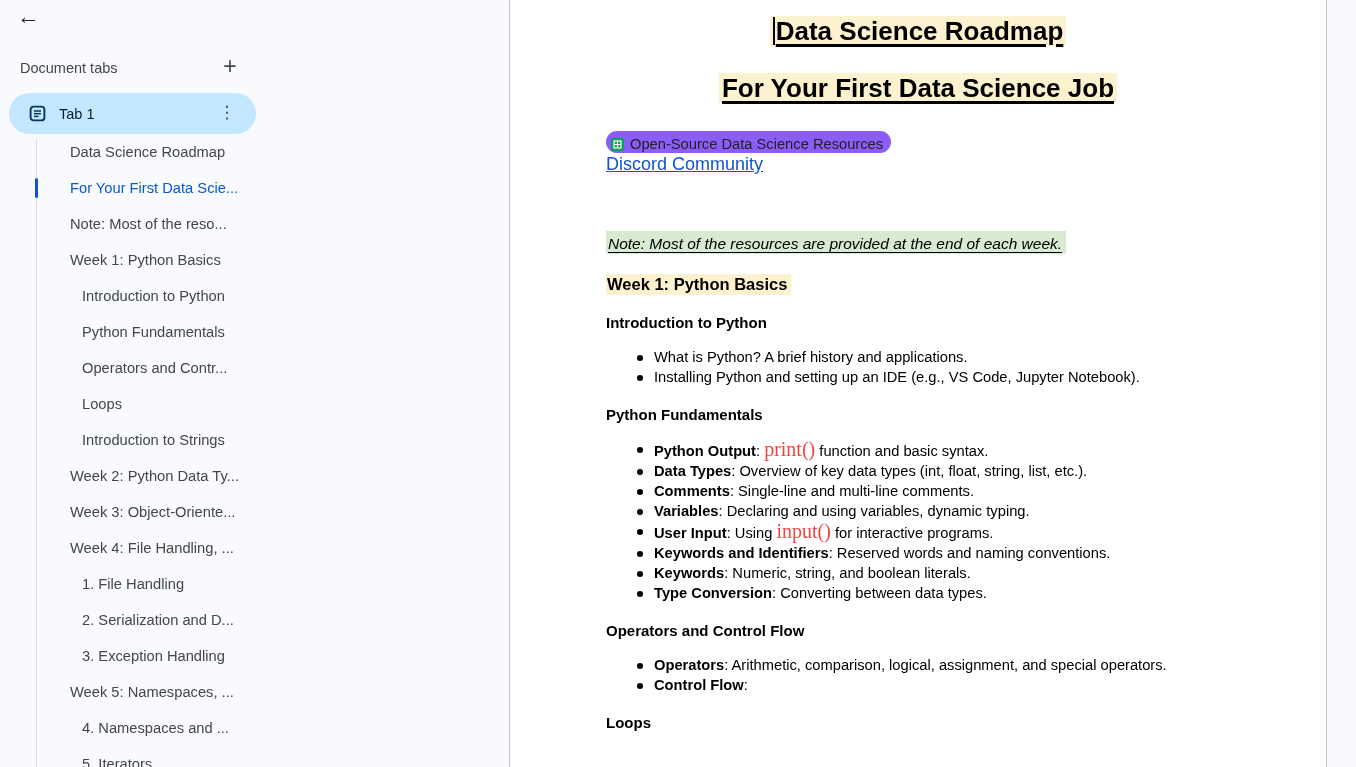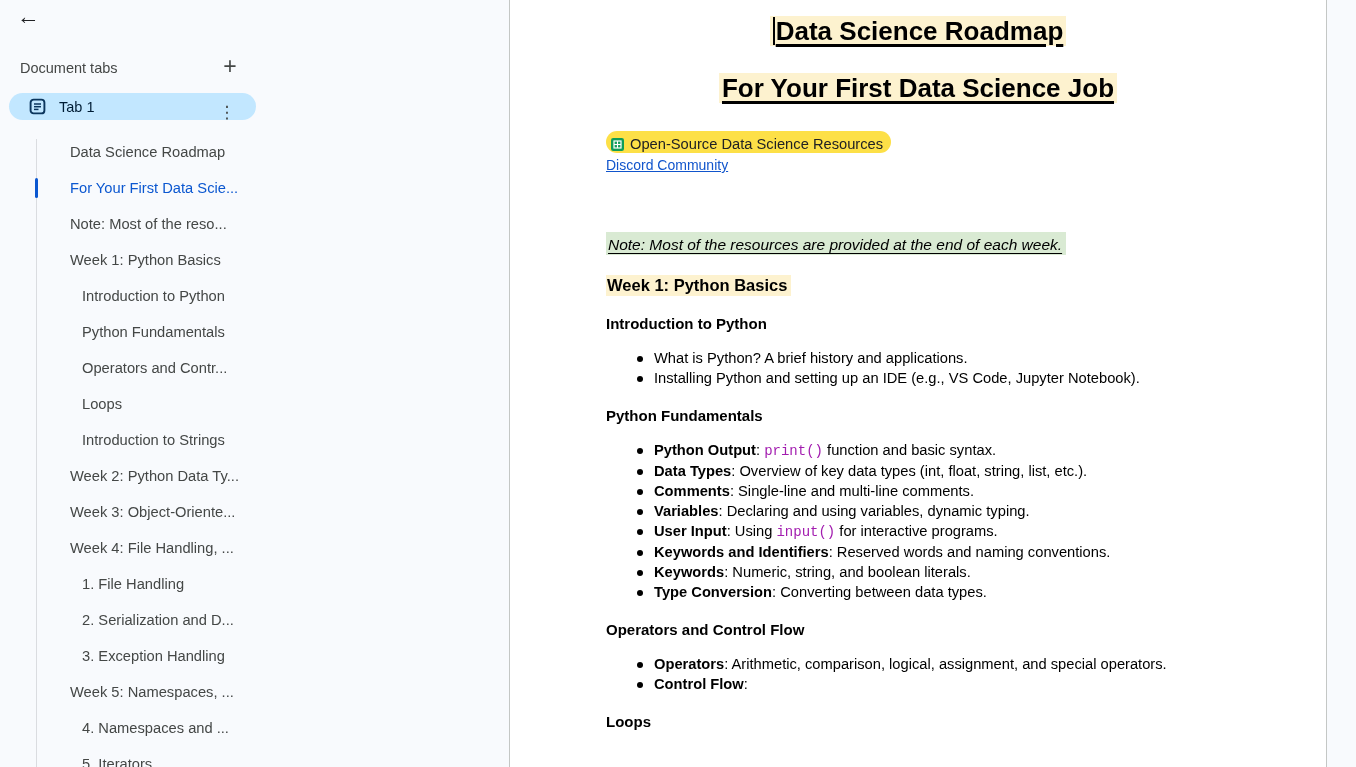--- a/index.html
+++ b/index.html
@@ -29,21 +29,21 @@
     position: absolute; left: 20px; top: 60px;
     font-size: 14.5px; color: #444746;
   }
   .add-tab-btn {
     position: absolute; left: 216px; top: 52px;
     font-size: 23px; font-weight: 300; color: #444746;
     width: 28px; height: 28px; text-align: center; line-height: 28px; cursor: pointer;
   }
   .tab-pill {
     position: absolute; left: 9px; top: 93px;
-    width: 247px; height: 27px;
+    width: 247px; height: 41px;
     background: #c2e7ff; border-radius: 21px;
     display: flex; align-items: center; cursor: pointer;
   }
   .tab-pill .doc-icon { margin-left: 20px; display: flex; }
   .tab-pill .tab-label {
     margin-left: 13px; font-size: 14.5px; font-weight: 500; color: #001d35;
   }
   .tab-kebab {
     position: absolute; right: 18px; top: 9px;
     font-size: 17px; color: #444746; width: 22px; height: 22px;
@@ -97,30 +97,30 @@
     text-underline-offset: 4px;
   }
   .caret {
     display: inline-block; width: 2px; height: 28px;
     background: #000; vertical-align: -5px; margin-right: 1px;
   }
 
   .chip-row { margin-top: 26px; display: flex; }
   .chip {
     display: inline-flex; align-items: center;
-    background: #fde047; border-radius: 11px;
+    background: #8b5cf6; border-radius: 11px;
     height: 22px; padding: 4px 8px 0 5px;
     font-size: 14.7px; color: #202124; cursor: pointer;
   }
   .chip svg { margin-right: 6px; }
 
   .link-row { margin-top: 3px; line-height: 17px; }
   .doc-link {
     color: #1155cc; text-decoration: underline;
-    font-size: 14px; cursor: pointer;
+    font-size: 18px; cursor: pointer;
   }
 
   .note-row { margin-top: 60px; line-height: 21px; }
   .note-row .hl-green {
     font-size: 15.5px; font-style: italic;
     text-decoration: underline; text-underline-offset: 3px;
     padding: 4px 4px 2px 2px;
   }
 
   .week-heading { margin-top: 20px; line-height: 21px; }
@@ -147,22 +147,22 @@
     position: relative; padding-left: 20px;
     font-size: 14.7px; line-height: 20.5px;
   }
   ul.subbullets > li::before {
     content: ''; position: absolute; left: 2px; top: 7.5px;
     width: 5px; height: 5px; border-radius: 50%;
     border: 1.2px solid #000; background: transparent;
   }
   .b { font-weight: 700; }
   .code {
-    font-family: Liberation Mono, monospace;
-    color: #a21caf; font-size: 14px;
+    font-family: Liberation Serif, serif;
+    color: #ef4444; font-size: 20px;
   }
 </style>
 </head>
 <body>
 
 <div class="sidebar">
   <div class="back-btn">←</div>
 
   <div class="tabs-header-label">Document tabs</div>
   <div class="add-tab-btn">+</div>

